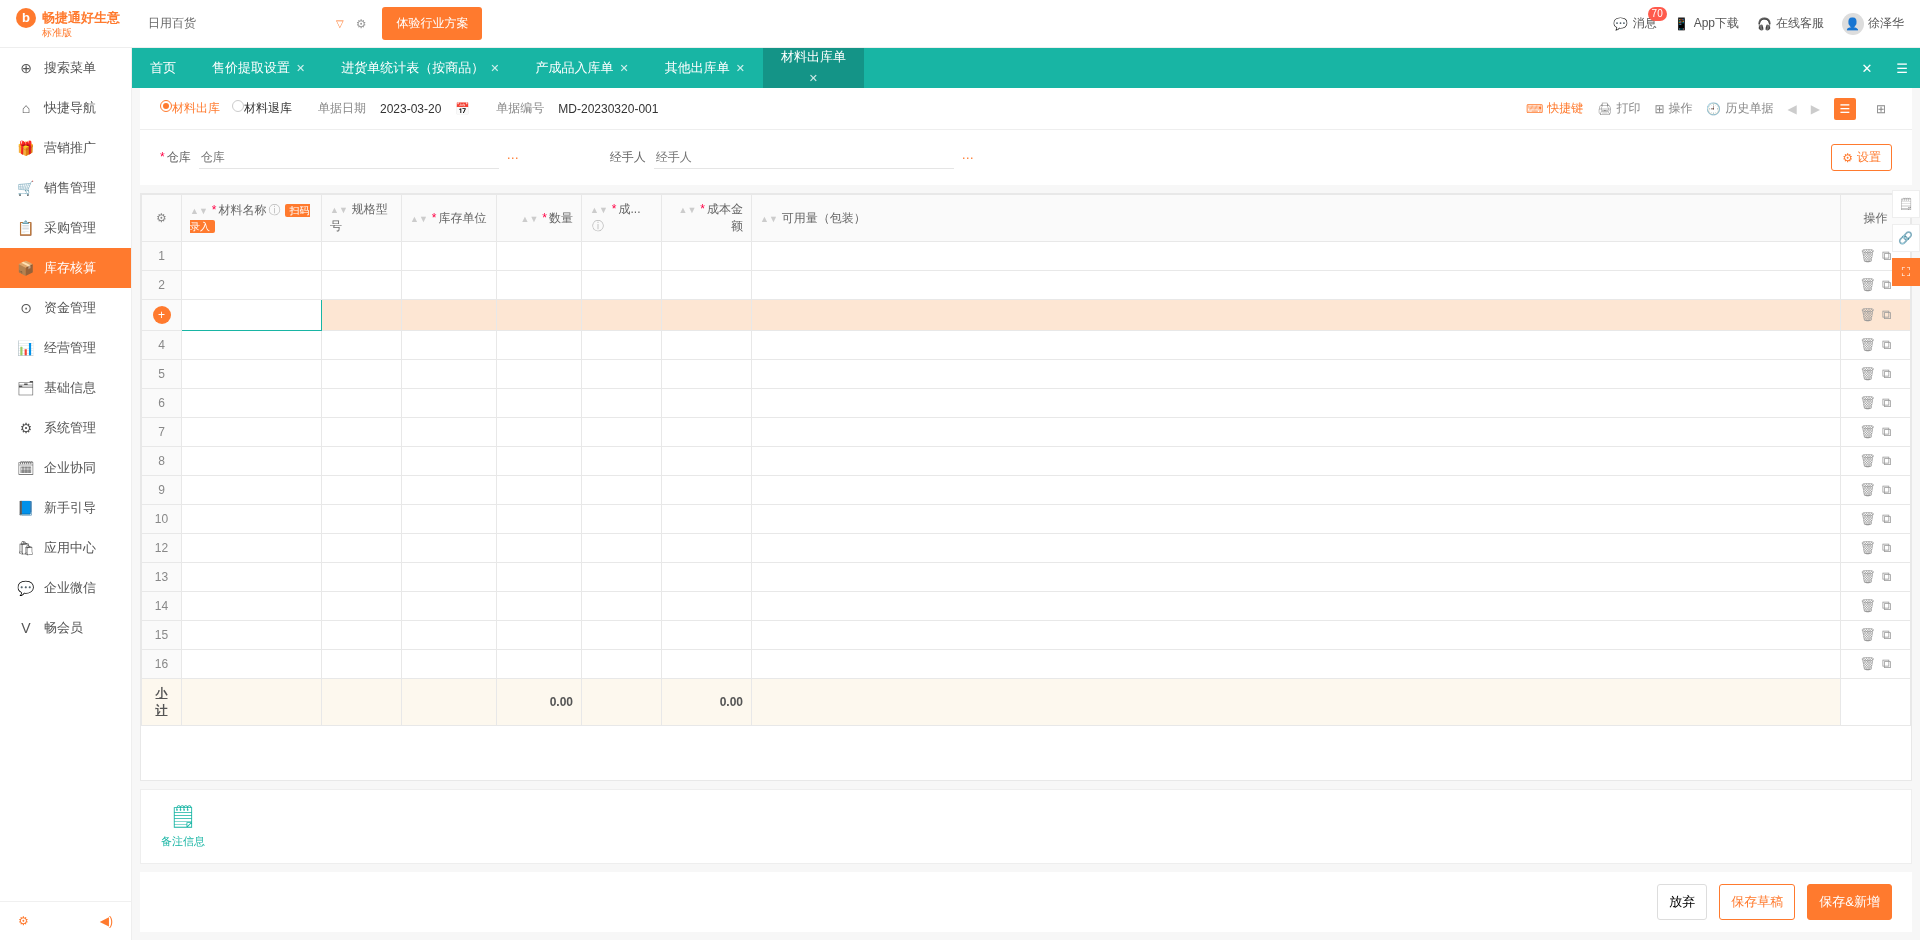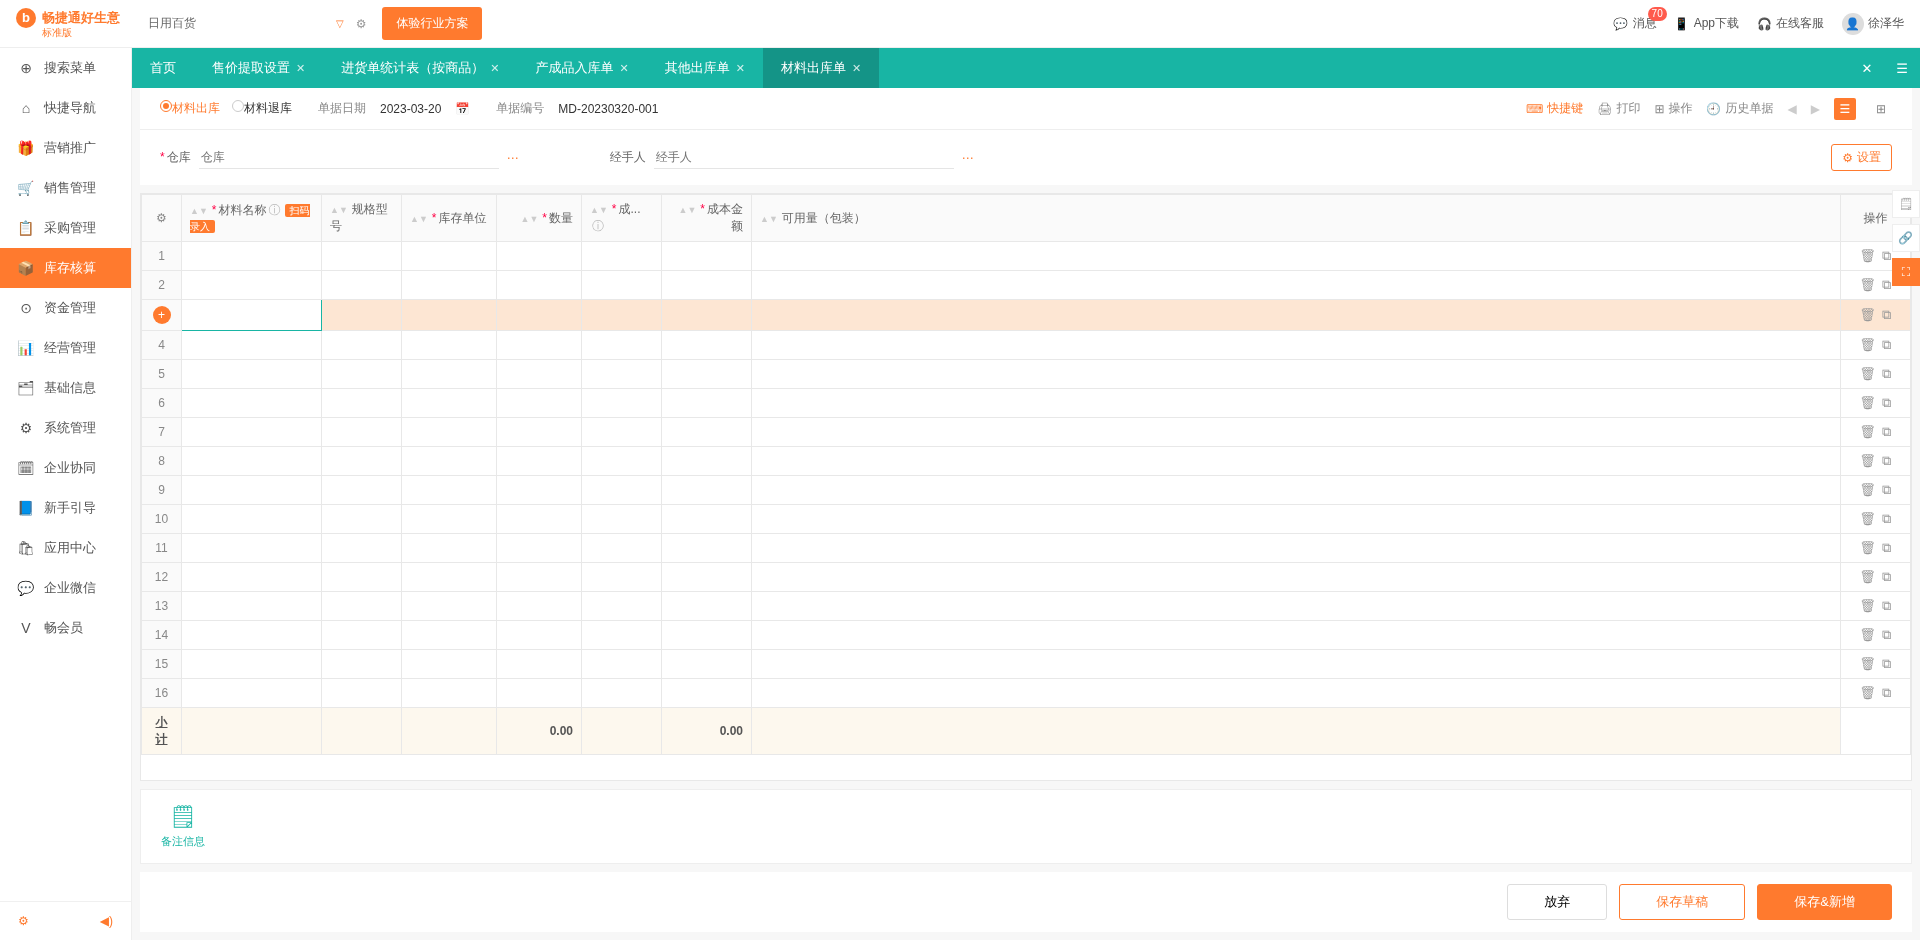--- a/index.html
+++ b/index.html
@@ -27,21 +27,21 @@
 .nav-item { display: flex; align-items: center; gap: 10px; padding: 11px 18px; color: #555; cursor: pointer; font-size: 13px; }
 .nav-item.active { background: #ff7a2e; color: #fff; }
 .nav-icon { width: 16px; height: 16px; display: inline-flex; align-items: center; justify-content: center; font-size: 14px; }
 .sidebar-footer { margin-top: auto; display: flex; justify-content: space-between; padding: 12px 18px; color: #ff7a2e; border-top: 1px solid #f0f0f0; }
 
 .main { flex: 1; display: flex; flex-direction: column; background: #f7f7f7; min-width: 0; }
 
 
 .tabs-bar { height: 40px; background: #18b5a4; display: flex; align-items: center; color: #fff; font-size: 13px; }
 .tab { padding: 0 18px; height: 100%; display: flex; align-items: center; gap: 6px; cursor: pointer; }
-.tab.active { background: #149487; }
+.tab.active { background: #149487; flex-direction: column; }
 .tab-close { font-size: 11px; opacity: 0.8; }
 .tabs-right { margin-left: auto; display: flex; }
 .tabs-right .tab { padding: 0 12px; }
 
 
 .doc-bar { height: 42px; background: #fff; display: flex; align-items: center; padding: 0 20px; gap: 14px; border-bottom: 1px solid #eee; margin: 0 8px; }
 .radio-group { display: flex; align-items: center; gap: 12px; }
 .radio { display: flex; align-items: flex-start; cursor: pointer; }
 .radio-dot { width: 12px; height: 12px; border-radius: 50%; border: 1px solid #ccc; display: inline-block; position: relative; }
 .radio.checked .radio-dot { border-color: #ff7a2e; }
@@ -82,21 +82,21 @@
 tfoot .subtotal-label { text-align: center; text-decoration: underline; }
 
 
 .remarks { background: #fff; margin: 8px 8px 0 8px; display: flex; padding: 14px 20px; gap: 16px; align-items: center; border: 1px solid #eee; }
 .remarks-icon { display: flex; flex-direction: column; align-items: center; gap: 4px; color: #18b5a4; font-size: 11px; }
 .remarks-icon .ico { font-size: 22px; }
 .remarks-input { flex: 1; border: none; font-size: 12px; padding: 8px; }
 
 
 .footer { background: #fff; margin: 8px; padding: 12px 20px; display: flex; justify-content: flex-end; gap: 12px; }
-.btn { padding: 8px 36px; border-radius: 3px; font-size: 13px; cursor: pointer; border: 1px solid #ddd; background: #fff; }
+.btn { padding: 8px 11px; border-radius: 3px; font-size: 13px; cursor: pointer; border: 1px solid #ddd; background: #fff; }
 .btn.outline-orange { border-color: #ff7a2e; color: #ff7a2e; }
 .btn.solid-orange { background: #ff7a2e; border-color: #ff7a2e; color: #fff; }
 
 
 .right-rail { position: fixed; right: 0; top: 190px; display: flex; flex-direction: column; gap: 6px; }
 .rail-btn { width: 28px; height: 28px; background: #fff; border: 1px solid #eee; display: flex; align-items: center; justify-content: center; color: #999; cursor: pointer; }
 .rail-btn.active { background: #ff7a2e; color: #fff; border-color: #ff7a2e; }
 
 .num-right { text-align: right; }
 </style>
@@ -435,31 +435,20 @@
               <td></td>
               <td></td>
               <td></td>
               <td></td>
               <td></td>
               <td></td>
               <td></td>
               <td class="ops-cell"><span>🗑</span><span>⧉</span></td>
             </tr>
             <tr>
-              <td class="row-num">11</td>
-              <td></td>
-              <td></td>
-              <td></td>
-              <td></td>
-              <td></td>
-              <td></td>
-              <td></td>
-              <td class="ops-cell"><span>🗑</span><span>⧉</span></td>
-            </tr>
-            <tr>
               <td class="row-num">12</td>
               <td></td>
               <td></td>
               <td></td>
               <td></td>
               <td></td>
               <td></td>
               <td></td>
               <td class="ops-cell"><span>🗑</span><span>⧉</span></td>
             </tr>

